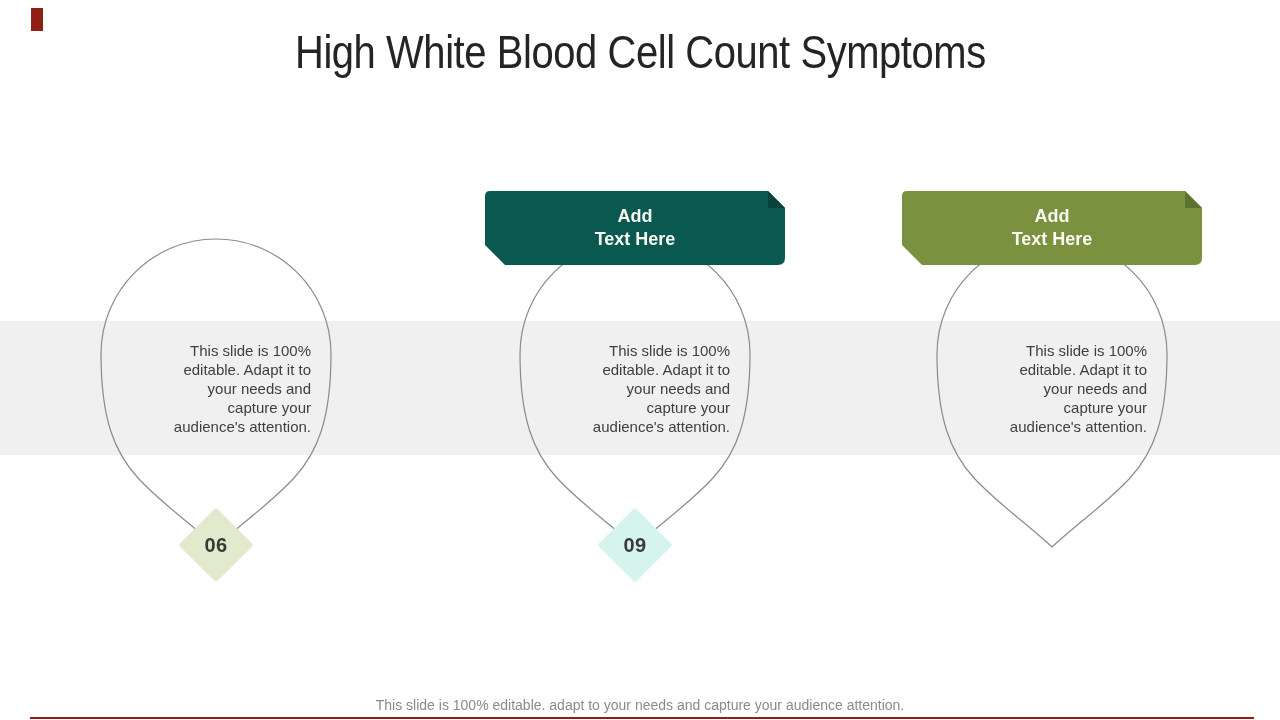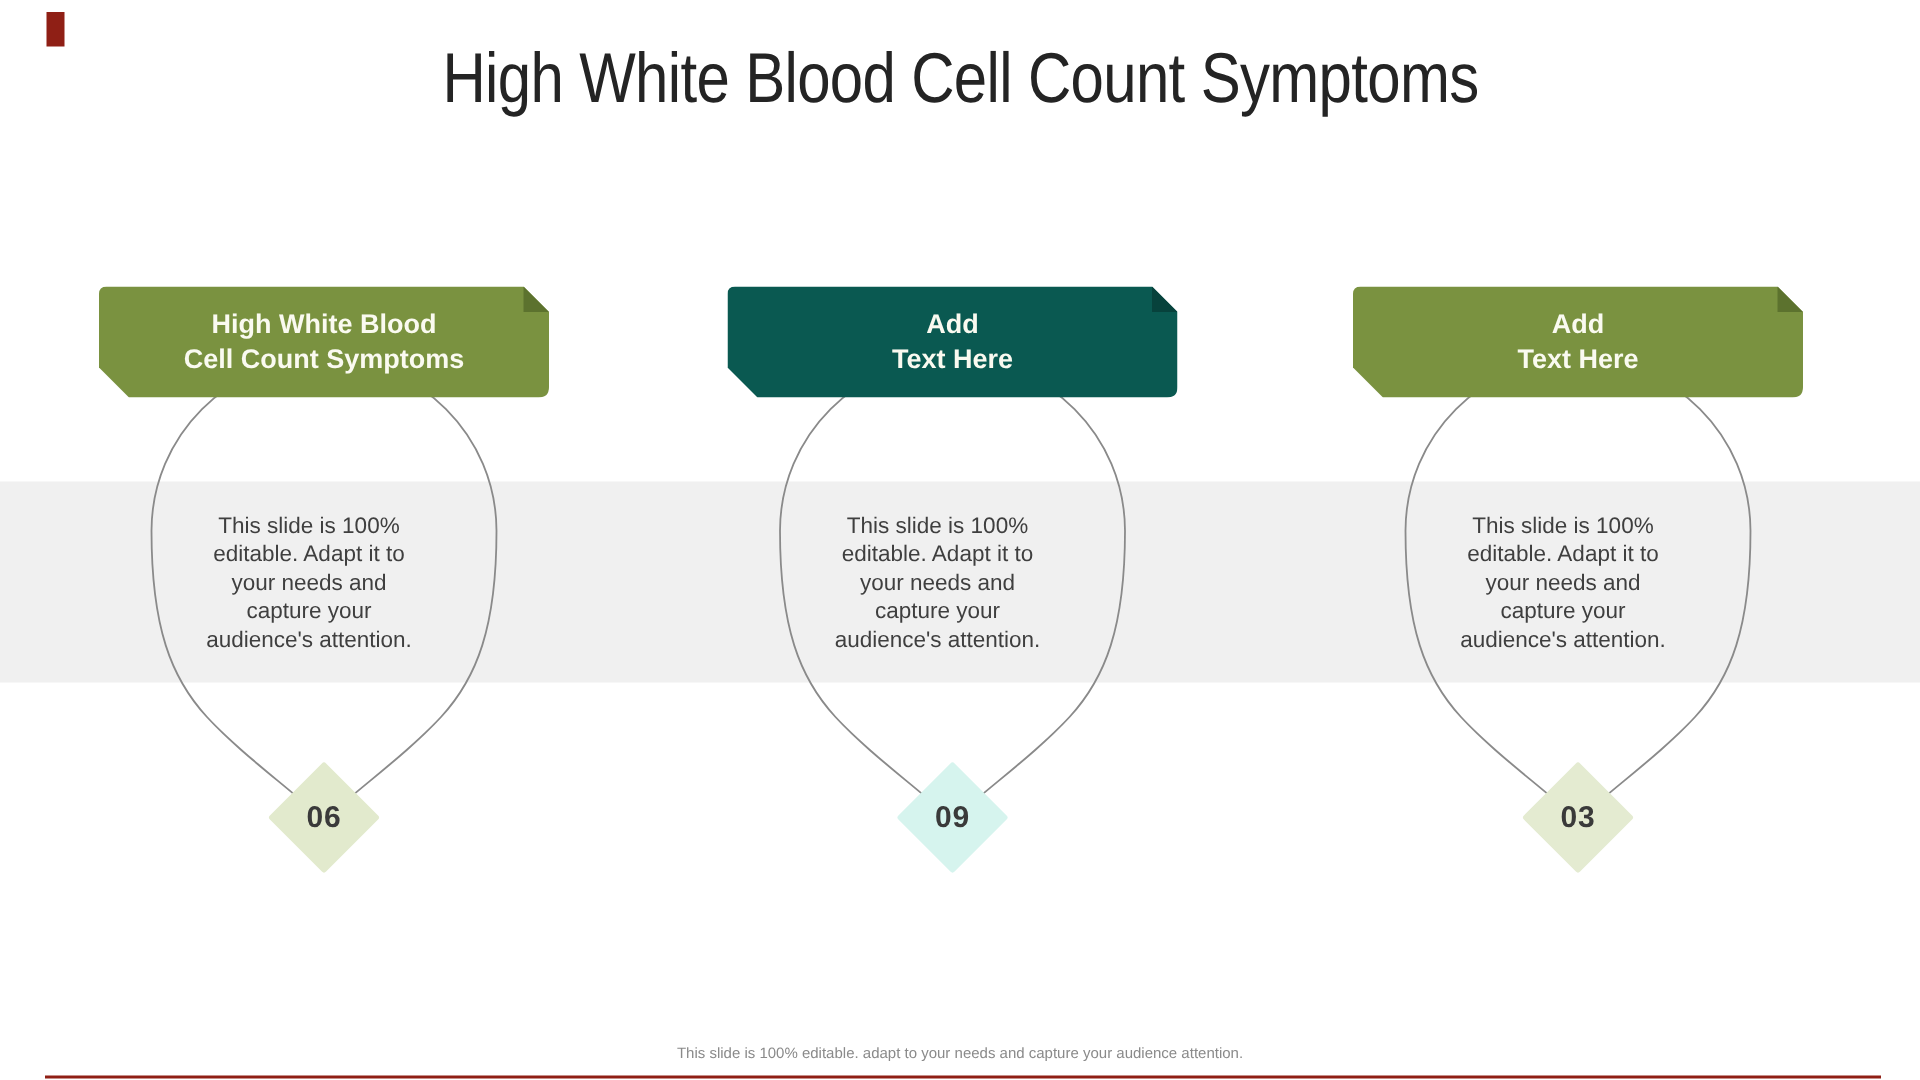--- a/index.html
+++ b/index.html
@@ -20,55 +20,47 @@
 
   .teardrop{position:absolute;left:34px;top:238px;width:232px;height:310px;z-index:1;}
 
   .banner{position:absolute;left:0;top:191px;width:300px;height:74px;z-index:3;}
   .banner svg{position:absolute;left:0;top:0;}
   .banner-label{position:absolute;left:0;top:0;width:300px;height:74px;display:flex;
                 align-items:center;justify-content:center;text-align:center;
                 white-space:pre-line;font-size:18px;font-weight:bold;line-height:23px;
                 color:#FAFAF0;z-index:2;}
 
-  .body-text{position:absolute;left:45px;top:341px;width:190px;text-align:center;
+  .body-text{position:absolute;left:55px;top:341px;width:190px;text-align:right;
              white-space:pre-line;font-size:15px;line-height:19px;color:#3F3F3F;z-index:2;}
 
   .diamond{position:absolute;left:112px;top:507px;width:76px;height:76px;z-index:3;}
   .diamond-num{position:absolute;left:0;top:0;width:76px;height:76px;display:flex;
                align-items:center;justify-content:center;font-size:20px;font-weight:bold;
                letter-spacing:0.5px;color:#3A3A3A;}
 
   .footer{position:absolute;left:0;top:697px;width:1280px;text-align:center;
-          font-size:10px;color:#8A8A8A;z-index:2;}
+          font-size:14px;color:#8A8A8A;z-index:2;}
 </style>
 </head>
 <body>
 
 <div class="band"></div>
 
 <div class="red-dash"></div>
 <div class="red-bottom-line"></div>
 
 <div class="title">
   <span class="title-inner">High White Blood Cell Count Symptoms</span>
 </div>
 
 <div class="column col-1">
   <svg class="teardrop" viewBox="0 0 232 310">
     <path d="M116 309 C94 288,62 266,38 240 C14 214,1 180,1 116 C1 52.5,52.5 1,116 1 C179.5 1,231 52.5,231 116 C231 180,218 214,194 240 C170 266,138 288,116 309 Z" fill="none" stroke-width="1.2" stroke="#8A8A8A"></path>
   </svg>
-  <div class="banner">
-    <svg width="300" height="74" viewBox="0 0 300 74">
-      <path d="M5 0 H283 L300 17 V67 Q300 74 293 74 H20 L0 54 V5 Q0 0 5 0 Z" fill="#7A9240"></path>
-      <path d="M283 0 L300 17 H283 Z" fill="#5C722E"></path>
-    </svg>
-    <div class="banner-label">High White Blood
-Cell Count Symptoms</div>
-  </div>
   <div class="body-text">This slide is 100%
 editable. Adapt it to
 your needs and
 capture your
 audience's attention.</div>
   <div class="diamond">
     <svg width="76" height="76" viewBox="0 0 76 76">
       <rect x="11.5" y="11.5" width="53" height="53" rx="2" transform="rotate(45 38 38)" fill="#E2EACD"></rect>
     </svg>
     <div class="diamond-num">06</div>
@@ -110,21 +102,15 @@
       <path d="M283 0 L300 17 H283 Z" fill="#5C722E"></path>
     </svg>
     <div class="banner-label">Add
 Text Here</div>
   </div>
   <div class="body-text">This slide is 100%
 editable. Adapt it to
 your needs and
 capture your
 audience's attention.</div>
-  <div class="diamond">
-    <svg width="76" height="76" viewBox="0 0 76 76">
-      <rect x="11.5" y="11.5" width="53" height="53" rx="2" transform="rotate(45 38 38)" fill="#E4EBD1"></rect>
-    </svg>
-    <div class="diamond-num">03</div>
-  </div>
 </div>
 
 <div class="footer">This slide is 100% editable. adapt to your needs and capture your audience attention.</div>
 
 </body></html>

